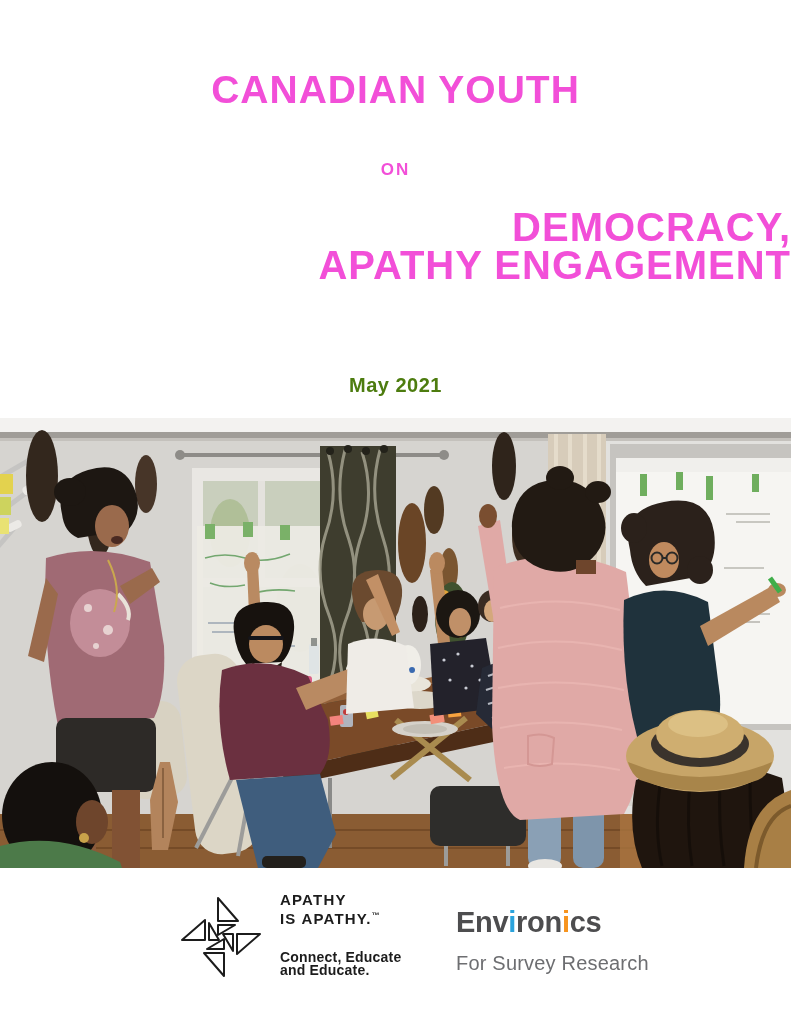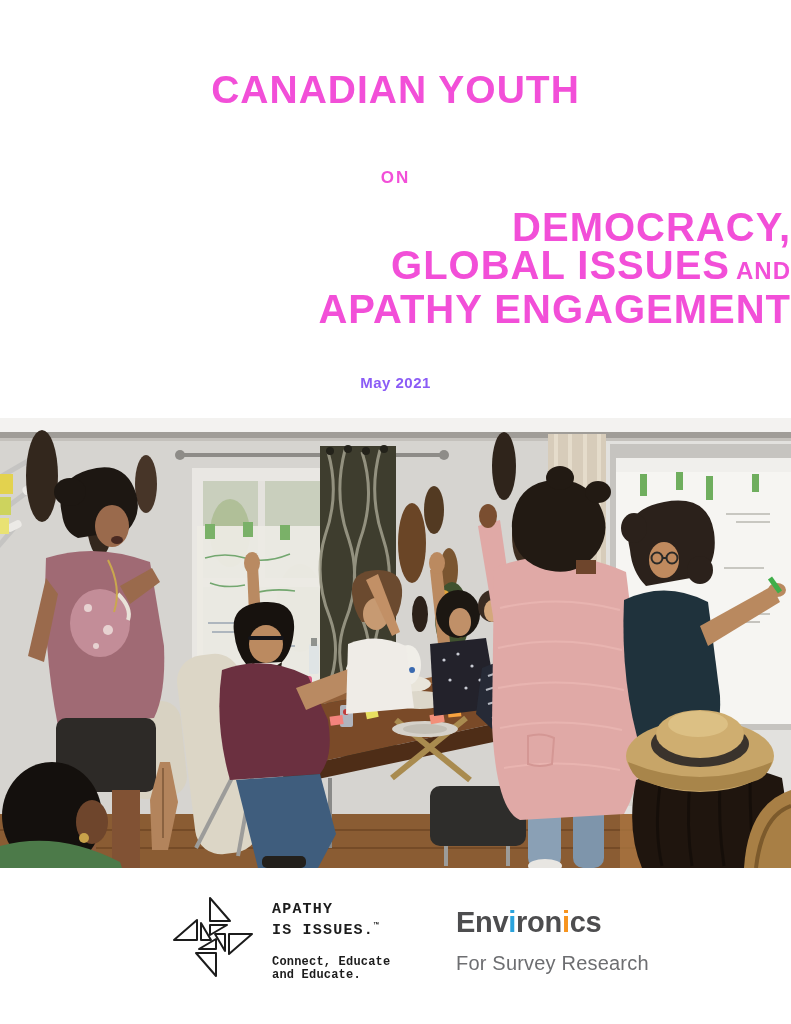--- a/index.html
+++ b/index.html
@@ -11,46 +11,46 @@
     overflow:hidden;
     font-family:"Liberation Sans", sans-serif;
   }
   
   .title-block{position:absolute;left:0;top:72px;width:100%;text-align:center;}
   .title-line{
     color:#f24fd8;font-weight:700;font-size:39px;line-height:35px;
     letter-spacing:1px;
   }
   .connector{
-    position:absolute;left:0;top:168px;width:100%;text-align:center;
+    position:absolute;left:0;top:160px;width:100%;text-align:center;
     color:#f24fd8;font-weight:700;font-size:17px;letter-spacing:2px;
   }
   .subtitle-block{position:absolute;left:0;top:208px;width:100%;text-align:right;}
   .subtitle-line{
     color:#f24fd8;font-weight:700;font-size:40px;line-height:38px;
     letter-spacing:1px;
   }
   .subtitle-small{font-size:24px;letter-spacing:1px;margin-left:6px;}
   .date-line{
     position:absolute;left:0;top:374px;width:100%;text-align:center;
-    color:#8b5cf6;font-weight:700;font-size:15px;letter-spacing:.5px;
+    color:#4d7c0f;font-weight:700;font-size:20px;letter-spacing:.5px;
   }
   
   .photo-wrap{position:absolute;left:0;top:418px;width:791px;height:450px;}
   .photo-wrap svg{display:block;}
   
   .footer{position:absolute;left:0;top:888px;width:100%;height:120px;}
-  .aib{position:absolute;left:168px;top:4px;display:flex;align-items:flex-end;font-family:Liberation Mono, monospace;}
+  .aib{position:absolute;left:176px;top:4px;display:flex;align-items:flex-start;}
   .aib-text{margin-left:14px;}
   .aib-name{
     color:#1c1c1c;font-weight:700;font-size:15px;line-height:16px;letter-spacing:1.2px;
   }
   .aib-tm{font-size:8px;vertical-align:super;letter-spacing:0;}
   .aib-tagline{
-    margin-top:17px;color:#1c1c1c;font-weight:700;font-size:12px;line-height:13px;letter-spacing:.2px;
+    margin-top:24px;color:#1c1c1c;font-weight:700;font-size:14px;line-height:13px;letter-spacing:.2px;
   }
   .env{position:absolute;left:456px;top:20px;}
   .env-word{
     color:#4d4d4f;font-weight:700;font-size:29px;line-height:29px;letter-spacing:-.3px;
   }
   .env-i-blue{color:#2aa3dc;}
   .env-i-orange{color:#f7941e;}
   .inst-i{position:relative;color:#e23b33;display:inline-block;}
   .inst-i .i-dot{
     position:absolute;top:3px;left:2px;width:5.5px;height:5.5px;border-radius:50%;
@@ -66,21 +66,20 @@
 <div class="page">
 
   <div class="title-block">
     <div class="title-line">CANADIAN YOUTH</div>
   </div>
 
   <div class="connector">ON</div>
 
   <div class="subtitle-block">
     <div class="subtitle-line">DEMOCRACY,</div>
-    <div class="subtitle-line"><span>GLOBAL ISSUES</span><span class="subtitle-small">AND</span></div>
     <div class="subtitle-line">APATHY ENGAGEMENT</div>
   </div>
 
   <div class="date-line">May 2021</div>
 
   <div class="photo-wrap">
     <svg viewBox="0 0 791 450" width="791" height="450" role="img" aria-label="Young people in a living-room workshop: several sit around a wooden table raising their hands while two facilitators stand beside large paper sheets taped over windows; carved wooden masks and a zebra-print curtain decorate the walls, and a person in a straw hat sits in the foreground.">
 
       <g>
         <rect x="0" y="0" width="791" height="450" fill="#d6d4d0"></rect>
@@ -414,21 +413,21 @@
           </g>
         </defs>
         <use href="#pw-arm"></use>
         <use href="#pw-arm" transform="rotate(90 45 45)"></use>
         <use href="#pw-arm" transform="rotate(180 45 45)"></use>
         <use href="#pw-arm" transform="rotate(270 45 45)"></use>
       </svg>
       <div class="aib-text">
         <div class="aib-name">
           <div>APATHY</div>
-          <div><span>IS ISSUES.</span><span class="aib-tm">™</span></div>
+          <div><span>IS APATHY.</span><span class="aib-tm">™</span></div>
         </div>
         <div class="aib-tagline">
           <div>Connect, Educate</div>
           <div>and Educate.</div>
         </div>
       </div>
     </div>
 
     <div class="env">
       <div class="env-word"><span>Env</span><span class="env-i-blue">i</span><span>ron</span><span class="env-i-orange">i</span><span>cs</span></div>

